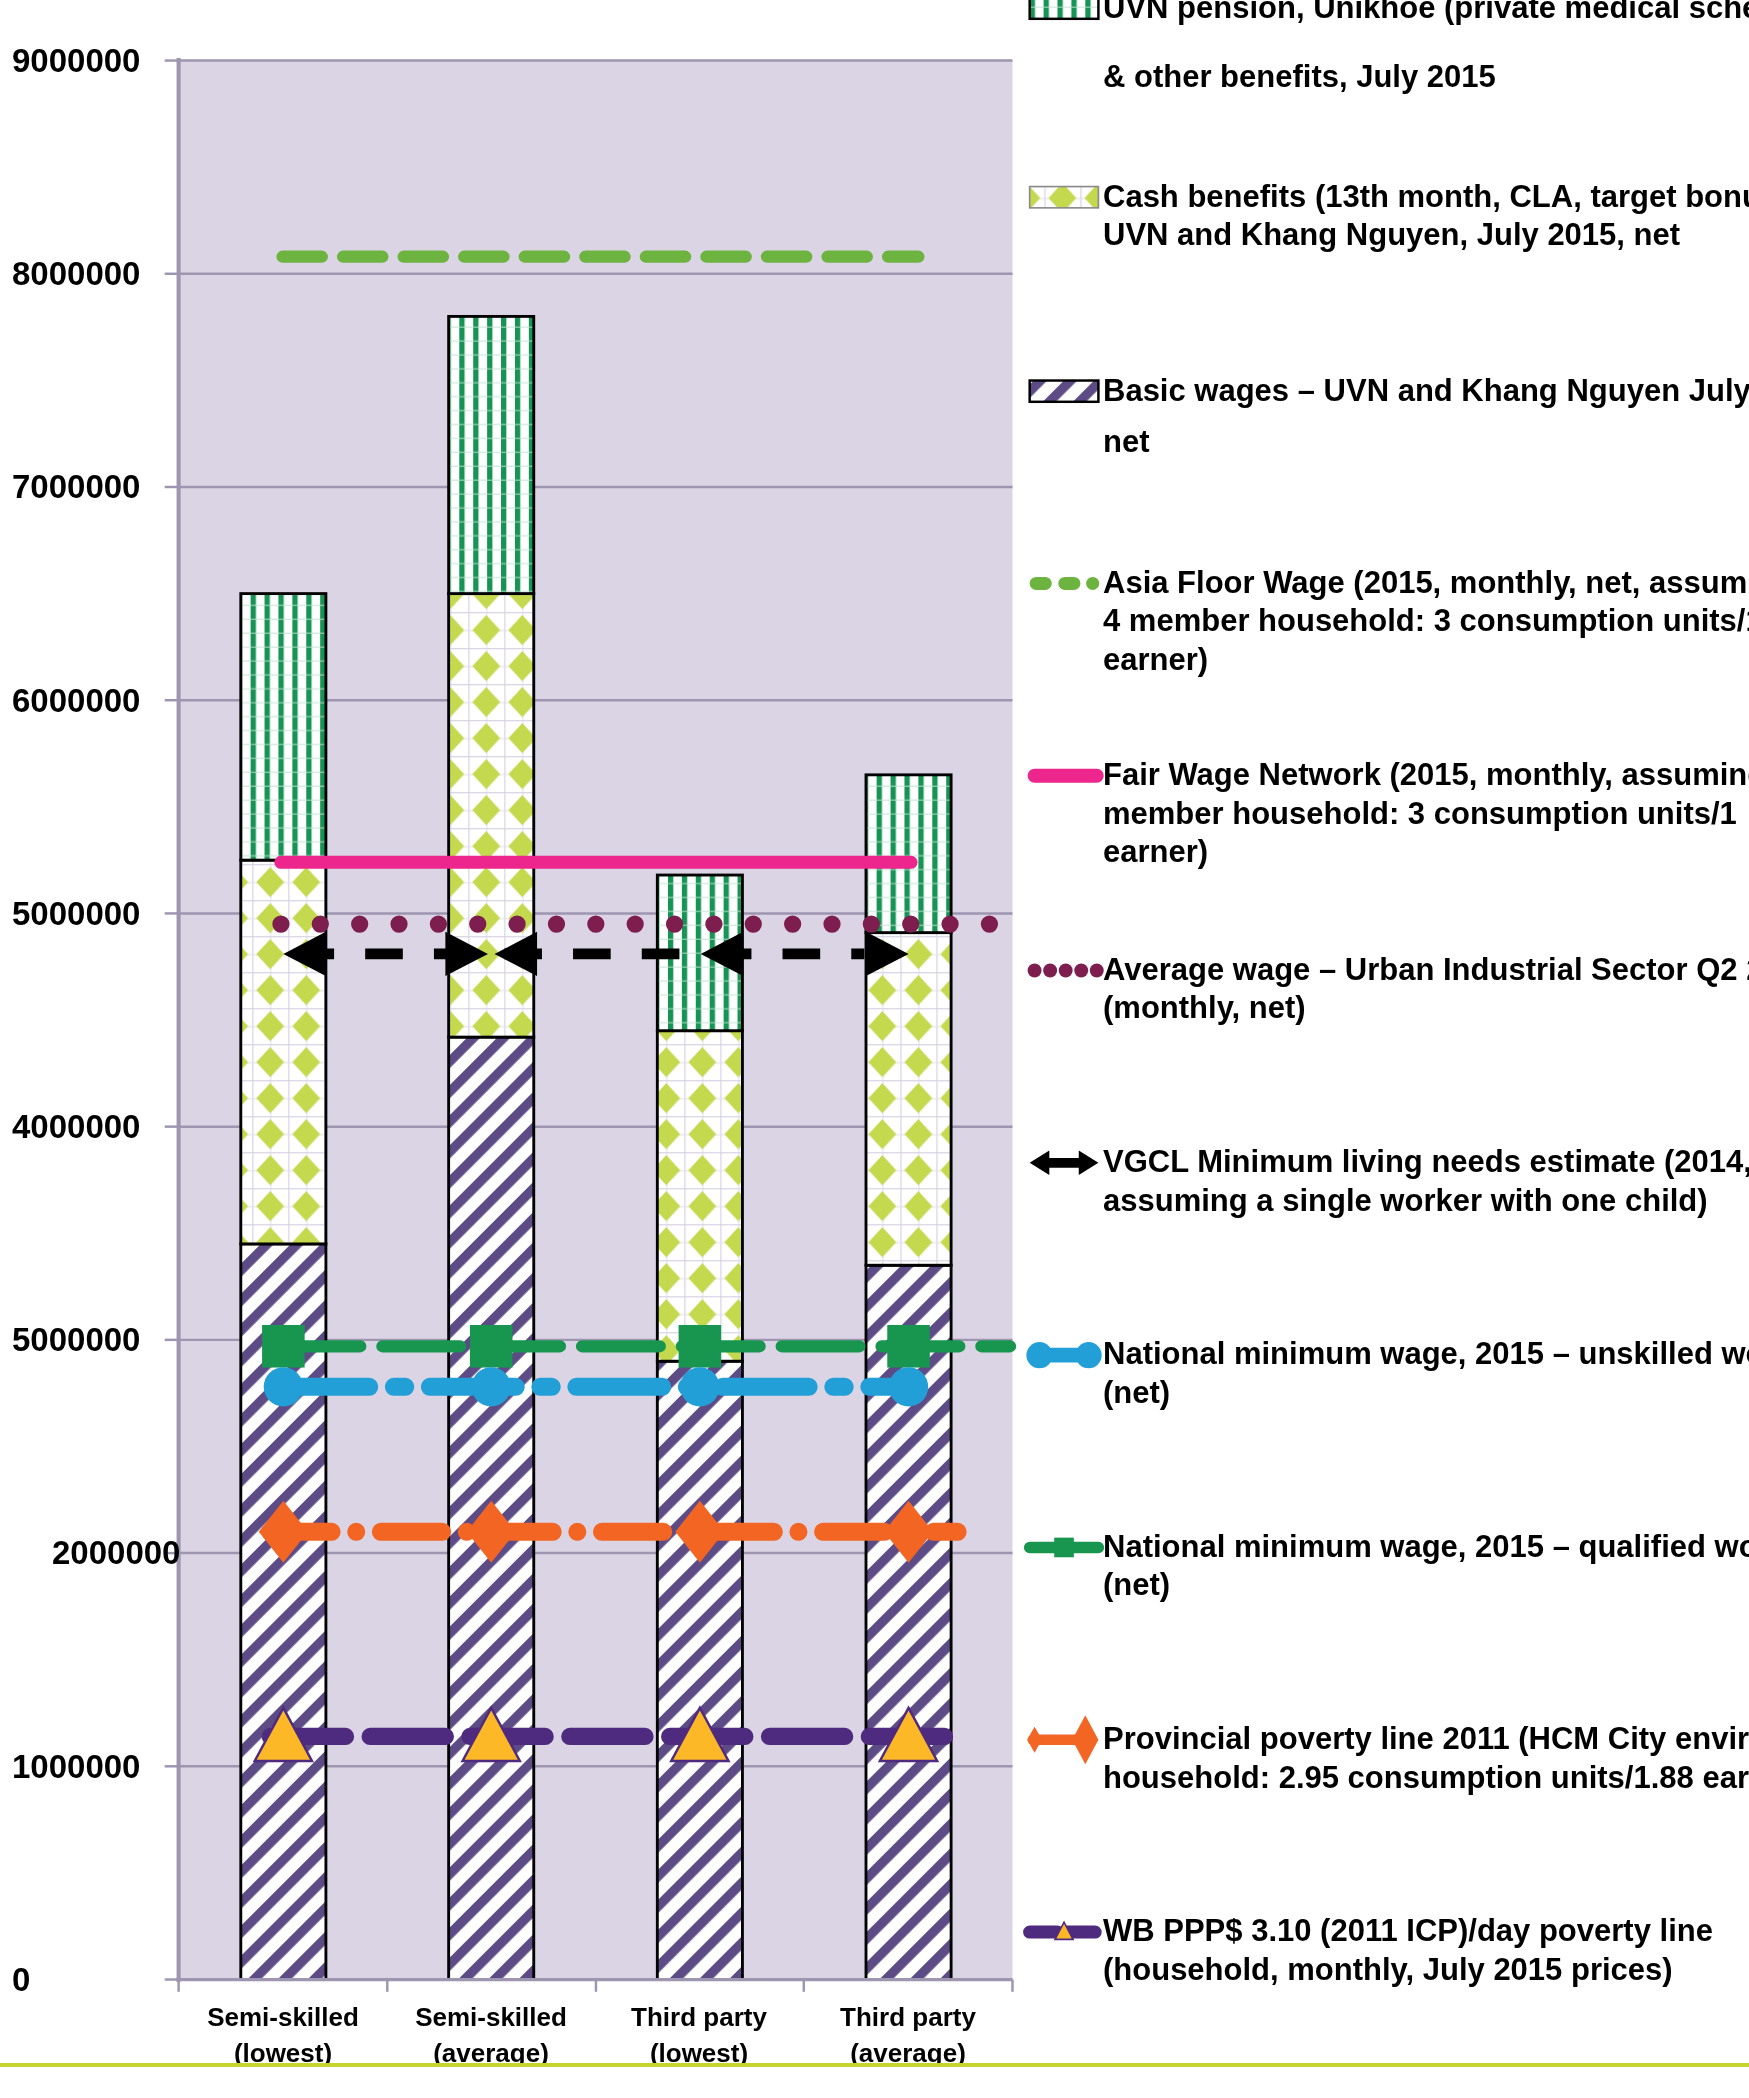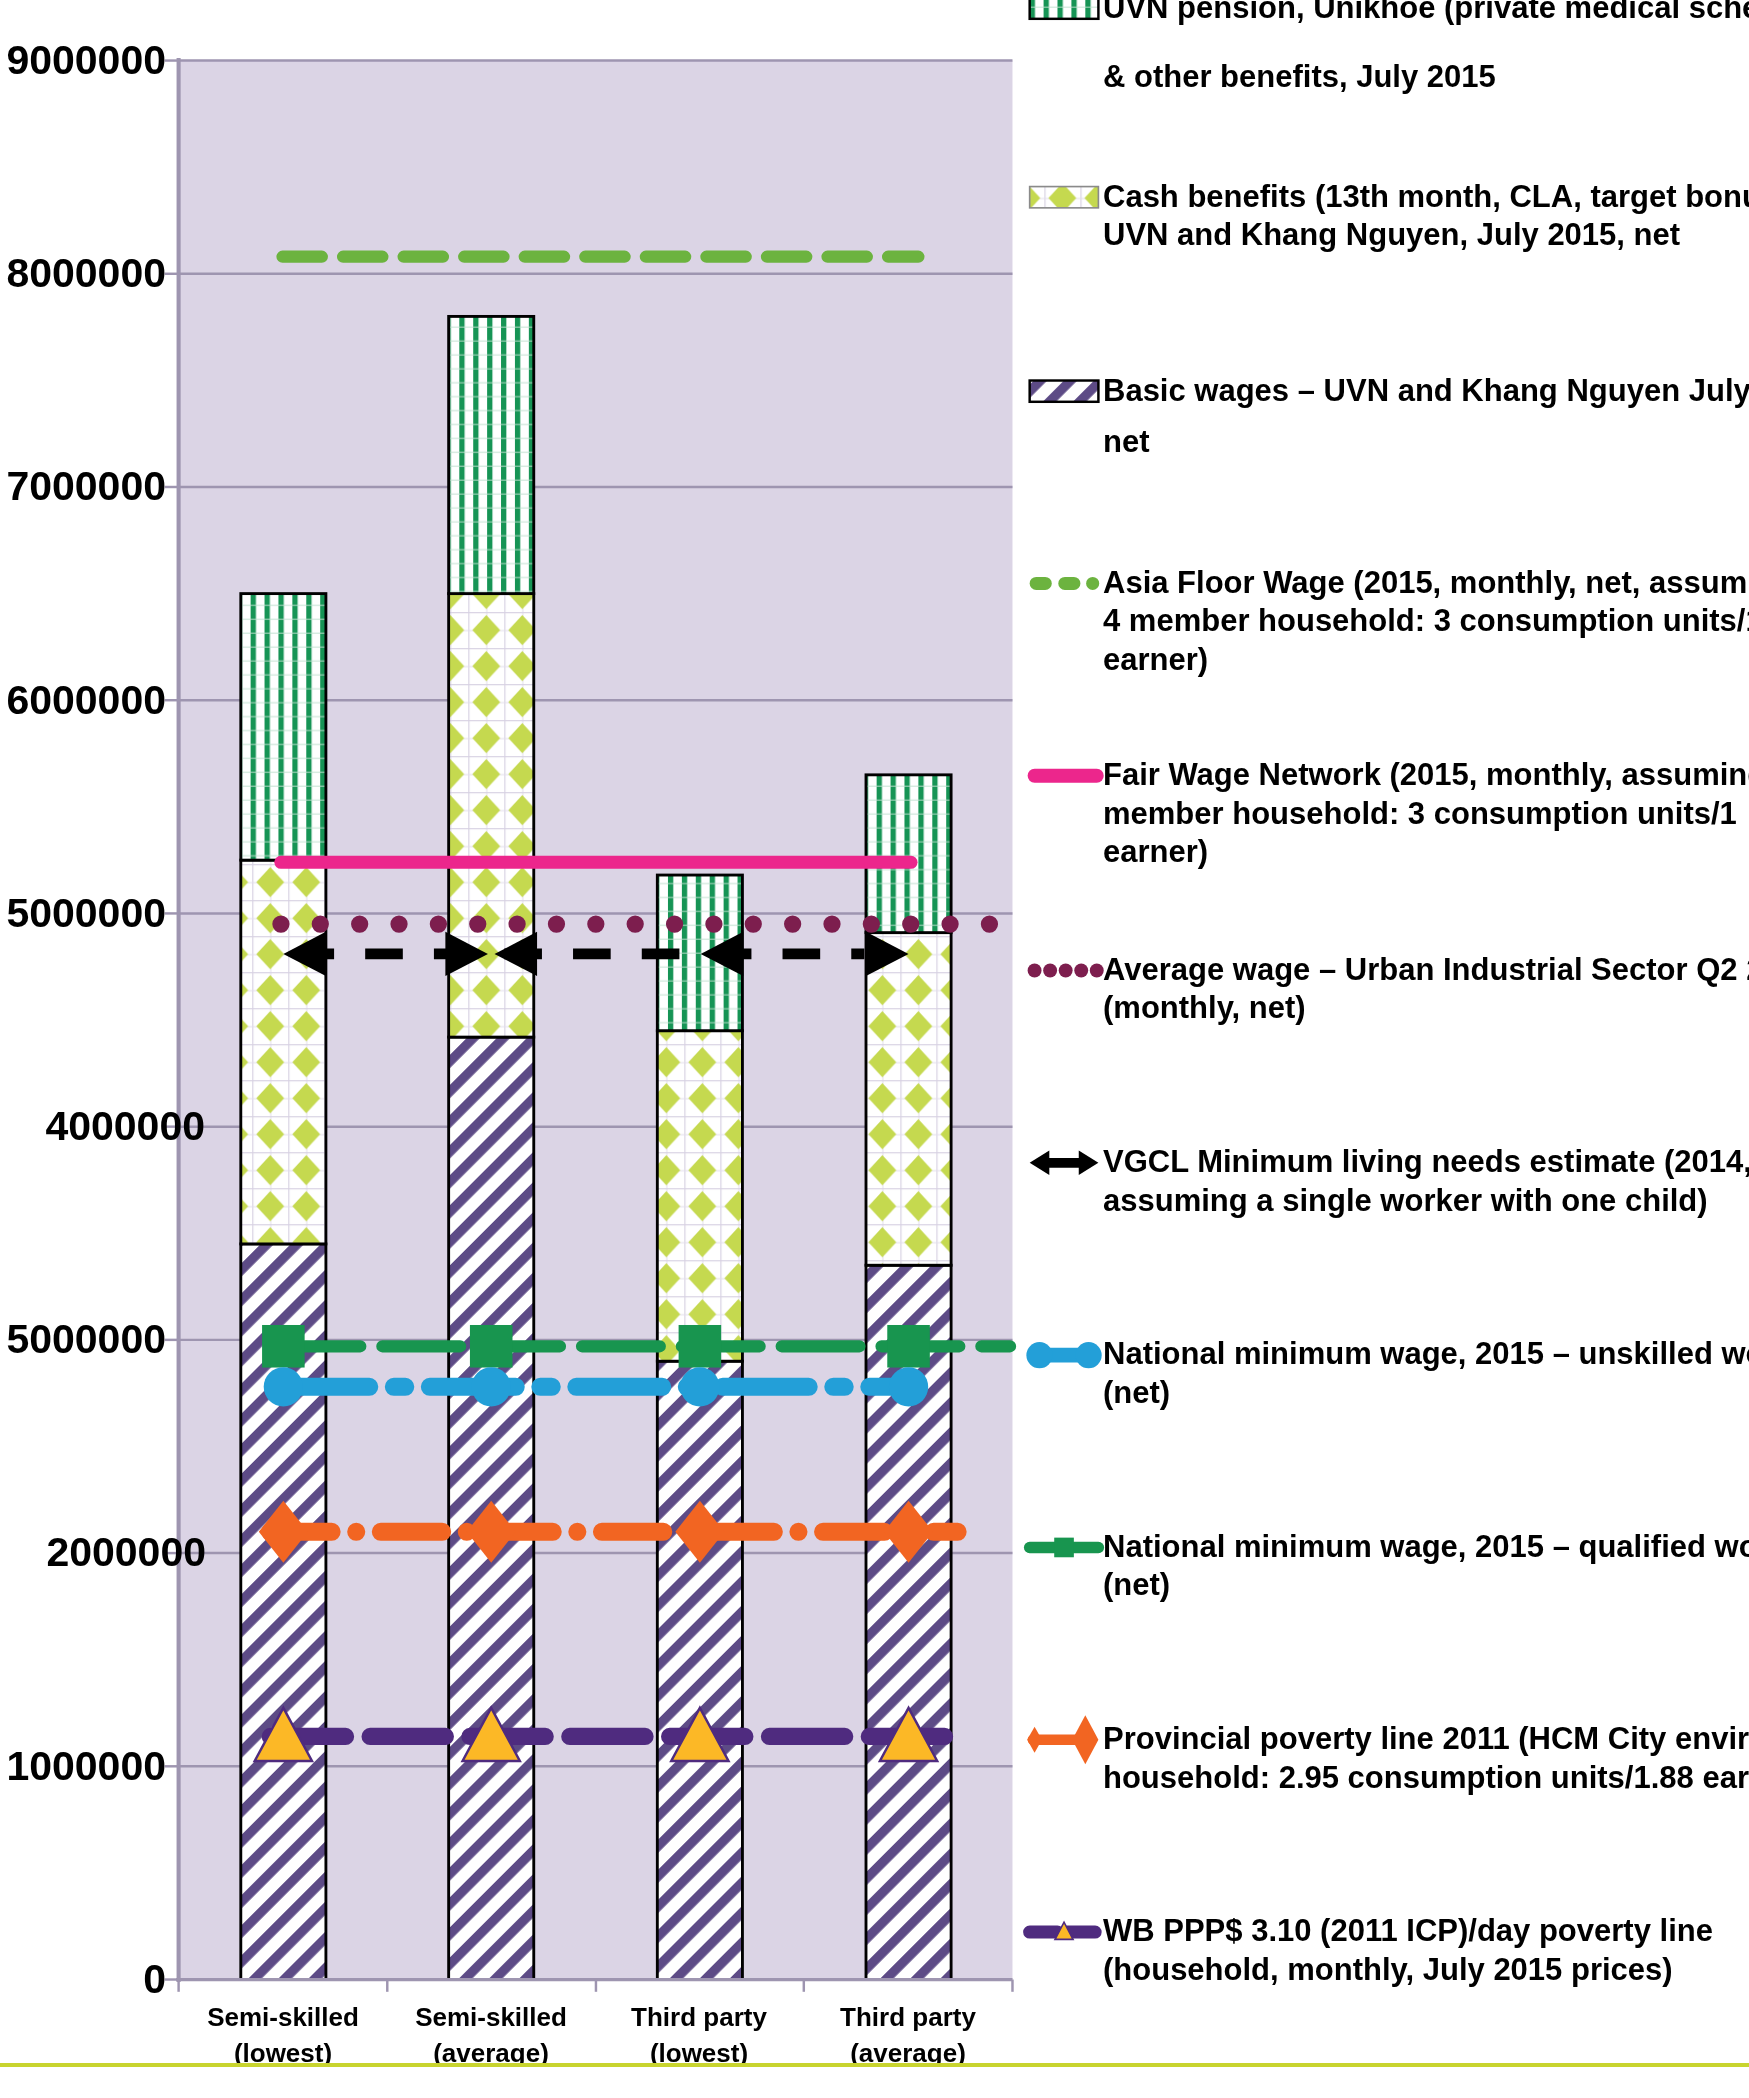--- a/index.html
+++ b/index.html
@@ -5,23 +5,23 @@
   html,body{margin:0;padding:0;background:#ffffff;}
   #stage{
     position:relative;
     width:1750px;height:2099px;
     overflow:hidden;
     background:#ffffff;
     font-family:"Liberation Sans", sans-serif;
   }
   #chart-svg{position:absolute;left:0;top:0;}
   .ylab{
-    position:absolute;left:6px;width:160px;
-    text-align:right;
-    font-size:41px;font-weight:bold;color:#000;
+    position:absolute;left:12px;width:160px;
+    text-align:left;
+    font-size:33px;font-weight:bold;color:#000;
     line-height:39px;
   }
   .xlab{
     position:absolute;width:196px;text-align:center;
     font-size:26px;font-weight:bold;color:#000;line-height:36px;
   }
   .legend-line{
     position:absolute;left:1103px;
     white-space:nowrap;
     font-size:31px;font-weight:bold;color:#000;line-height:38px;
@@ -152,21 +152,21 @@
         <line x1="1258" x2="1342" y1="2361" y2="2361" stroke="#4F2B7F" stroke-width="16" stroke-dasharray="34 12" stroke-linecap="round"></line>
         <polygon points="1289,2370 1311,2370 1300,2349" fill="#FCB826" stroke="#4F2B7F" stroke-width="2"></polygon>
       </g>
   </svg>
 
   <div id="y-labels">
       <div class="ylab" style="top: 1960px;">0</div>
       <div class="ylab" style="top: 1747px;">1000000</div>
       <div class="ylab" style="top: 1533px; padding-left: 40px;">2000000</div>
       <div class="ylab" style="top: 1320px;">5000000</div>
-      <div class="ylab" style="top: 1107px; margin-left: 39px;">4000000</div>
+      <div class="ylab" style="top: 1107px;">4000000</div>
       <div class="ylab" style="top: 894px;">5000000</div>
       <div class="ylab" style="top: 681px;">6000000</div>
       <div class="ylab" style="top: 467px;">7000000</div>
       <div class="ylab" style="top: 254px;">8000000</div>
       <div class="ylab" style="top: 41px;">9000000</div>
     </div>
   <div id="x-labels">
       <div class="xlab" style="left: 185px; top: 1999px;">
         <div class="">Semi-skilled</div>
         <div class="">(lowest)</div>

